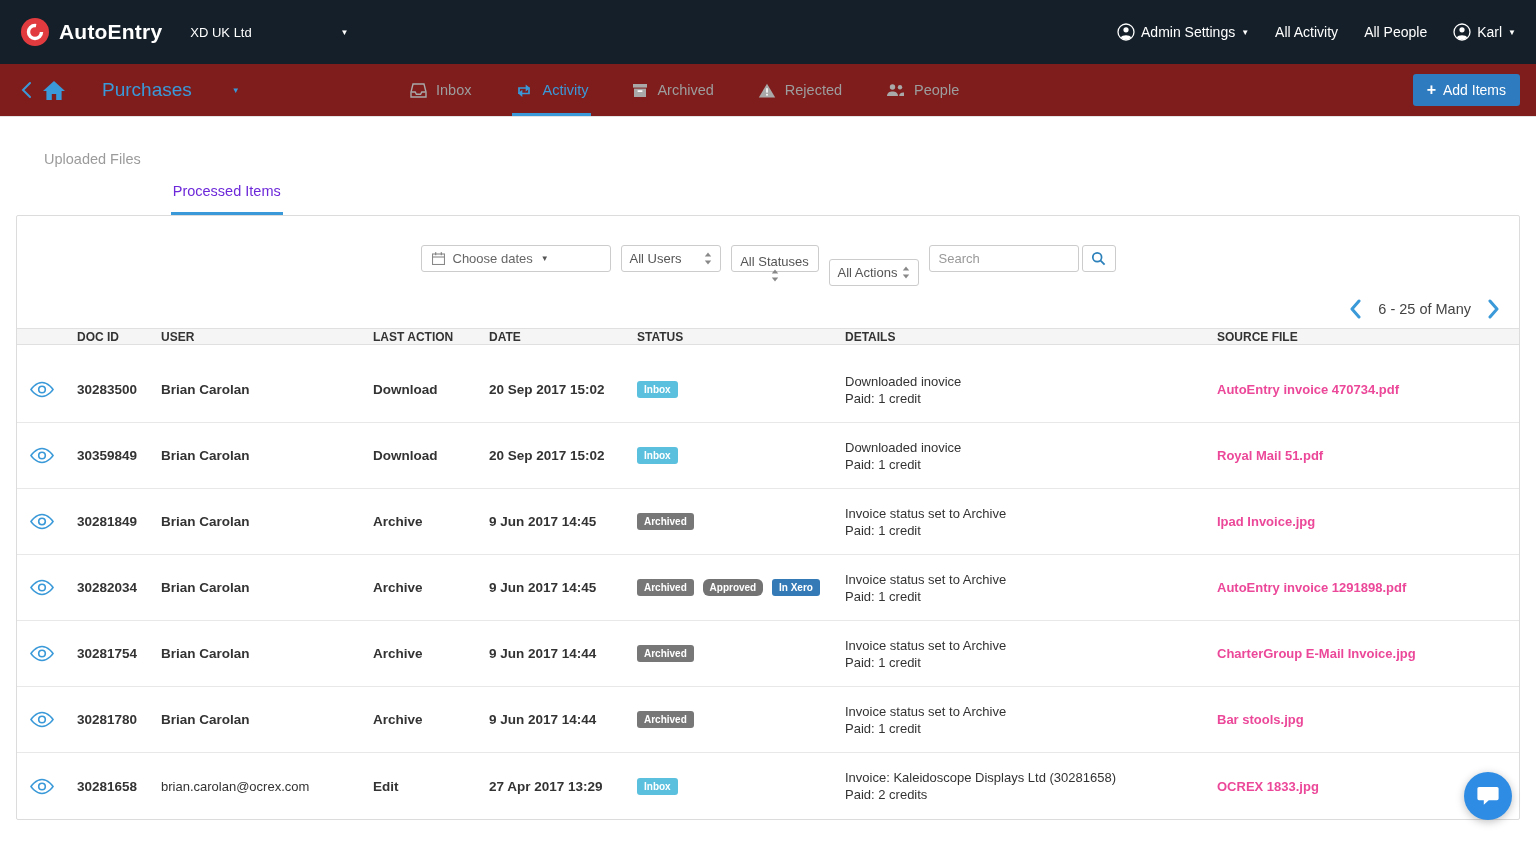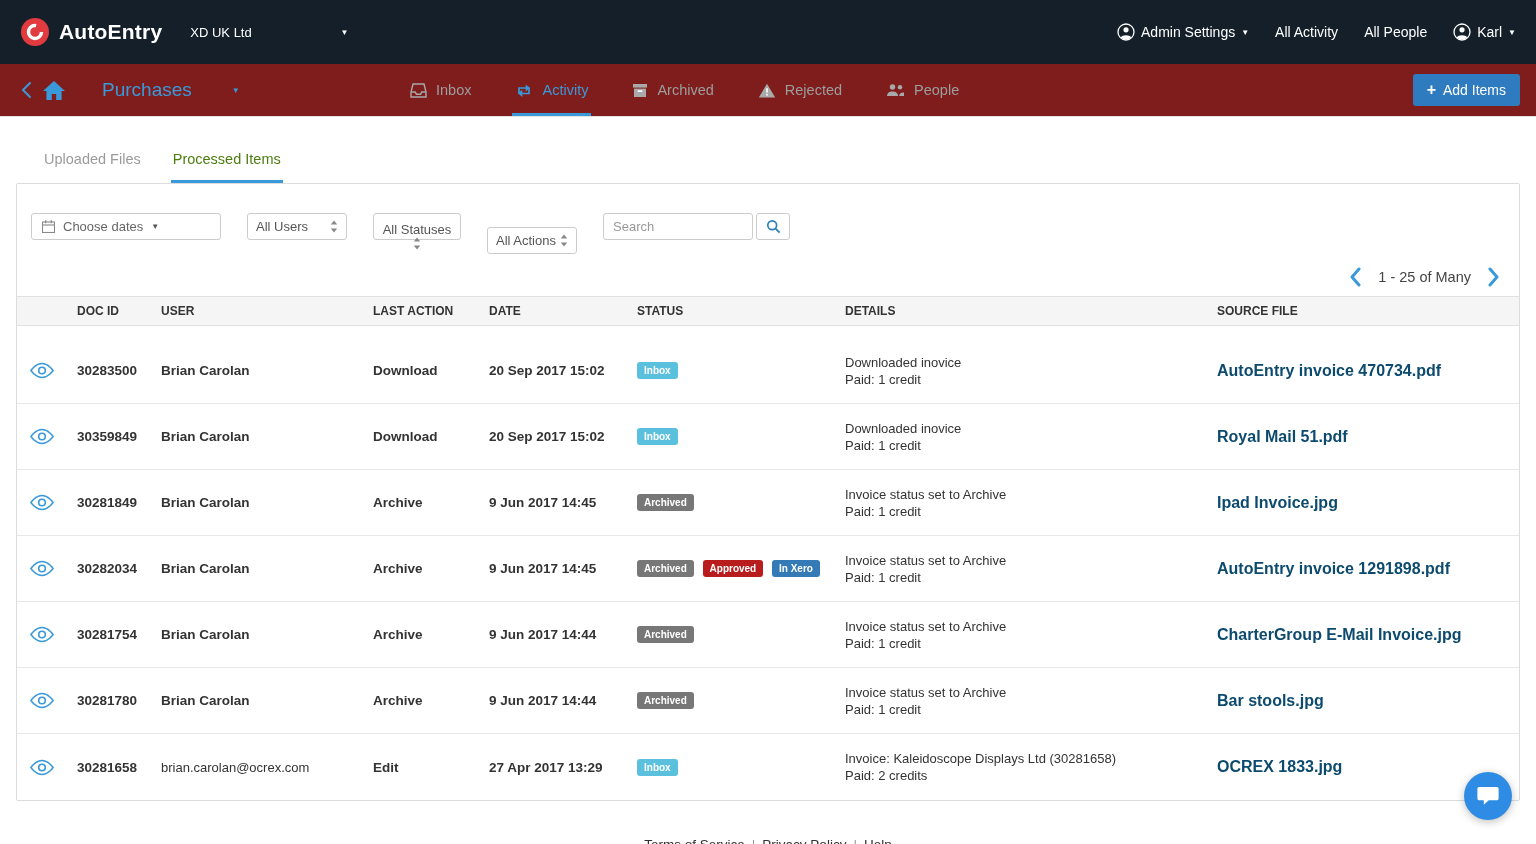--- a/index.html
+++ b/index.html
@@ -51,26 +51,26 @@
     font-family:inherit;
   }
   .plus-icon { font-size:16px; font-weight:bold; line-height:1; }
 
   
   .subtabs { display:flex; gap:28px; padding-left:42px; margin-top:26px; }
   .subtab {
     font-size:14.5px; color:#9b9b9b; padding:8px 2px 13px;
     border-bottom:3px solid transparent; cursor:pointer;
   }
-  .subtab.active { color:#4d7c0f; border-bottom-color:#3a99d8; }
+  .subtab.active { color:#6d28d9; border-bottom-color:#3a99d8;margin-top:32px; }
 
   
   .panel { margin:0 16px; border:1px solid #dcdcdc; border-radius:2px; background:#fff; }
 
-  .filter-row { display:flex; justify-content:flex-start; align-items:center; gap:26px; padding:15px 14px 0; }
+  .filter-row { display:flex; justify-content:center; align-items:center; gap:10px; padding:15px 14px 0; }
   .ctl { height:27px; border:1px solid #ccc; border-radius:3px; background:#fff;
          display:flex; align-items:center; font-size:13px; color:#666; cursor:pointer; }
   .btn-dates { width:190px; padding:0 10px; gap:8px; }
   .select { justify-content:space-between; padding:8px 8px; color:#555; }
   .sel-users { width:100px; } .sel-statuses { width:88px;flex-direction:column; } .sel-actions { width:90px;margin-top:28px; }
   .search-wrap { display:flex; gap:3px; }
   .search-input {
     width:150px; height:27px; border:1px solid #ccc; border-radius:3px; padding:0 9px;
     font-size:13px; font-family:inherit; color:#333; outline:none;
   }
@@ -78,39 +78,39 @@
   .search-btn { width:34px; justify-content:center; }
 
   .pagination { display:flex; align-items:center; justify-content:flex-end; gap:16px; padding:13px 18px 9px; }
   .page-range { font-size:14.5px; color:#444; }
   .page-arrow { display:flex; cursor:pointer; }
 
   
   .grid { display:grid; grid-template-columns:60px 84px 212px 116px 148px 208px 372px 1fr; }
   .thead {
     background:#f5f5f5; border-top:1px solid #e0e0e0; border-bottom:1px solid #e0e0e0;
-    height:30px; align-items:center; font-size:12px; font-weight:bold; color:#333;
+    height:17px; align-items:center; font-size:12px; font-weight:bold; color:#333;
   }
   .th { padding-right:8px; }
   .row-spacer { height:12px; }
   .trow { min-height:66px; align-items:center; border-bottom:1px solid #e8e8e8; }
   .trow:last-child { border-bottom:none; }
   .td { padding-right:10px; font-size:13.5px; }
   .cell-eye { display:flex; justify-content:center; align-items:center; cursor:pointer; }
   .cell-docid, .cell-user, .cell-action, .cell-date { font-weight:bold; color:#333; }
   .cell-user.user-email { font-weight:normal; font-size:13px; }
   .cell-details { font-size:13px; line-height:17px; color:#333; }
-  .cell-source a, .cell-source { color:#0c4a6e; font-weight:bold; font-size:16px; cursor:pointer; text-decoration:none; }
+  .cell-source a, .cell-source { color:#ec4899; font-weight:bold; font-size:13px; cursor:pointer; text-decoration:none; }
   .badge {
     display:inline-block; color:#fff; font-size:10px; font-weight:bold;
     padding:3px 7px; border-radius:3px; margin-right:5px; white-space:nowrap;
   }
   .badge.inbox    { background:#5bc0de; }
   .badge.archived { background:#777777; }
-  .badge.approved { background:#b91c1c; }
+  .badge.approved { background:#737373;border-radius:6px; }
   .badge.inxero   { background:#337ab7; }
 
   
   .footer { margin-top:36px; text-align:center; font-size:13.5px; color:#333; }
   .footer span.sep { color:#999; margin:0 7px; }
   .footer a { color:#333; text-decoration:none; cursor:pointer; }
 
   .chat-bubble {
     position:absolute; right:24px; bottom:24px; width:48px; height:48px;
     border-radius:50%; background:#2e8ce4; display:flex; align-items:center;
@@ -307,21 +307,21 @@
       </div>
     </div>
   </div>
 
   <div class="pagination">
     <span class="page-arrow">
       <svg width="14" height="20" viewBox="0 0 14 20">
           <path d="M11 2 L4 10 l7 8" fill="none" stroke="#3a99d8" stroke-width="3" stroke-linecap="round" stroke-linejoin="round"></path>
         </svg>
     </span>
-    <span class="page-range">1 - 25 of Many</span>
+    <span class="page-range">6 - 25 of Many</span>
     <span class="page-arrow">
       <svg width="14" height="20" viewBox="0 0 14 20">
           <path d="M3 2 L10 10 l-7 8" fill="none" stroke="#3a99d8" stroke-width="3" stroke-linecap="round" stroke-linejoin="round"></path>
         </svg>
     </span>
   </div>
 
   <div class="grid thead">
     <div class="th"></div>
     <div class="th">DOC ID</div>

